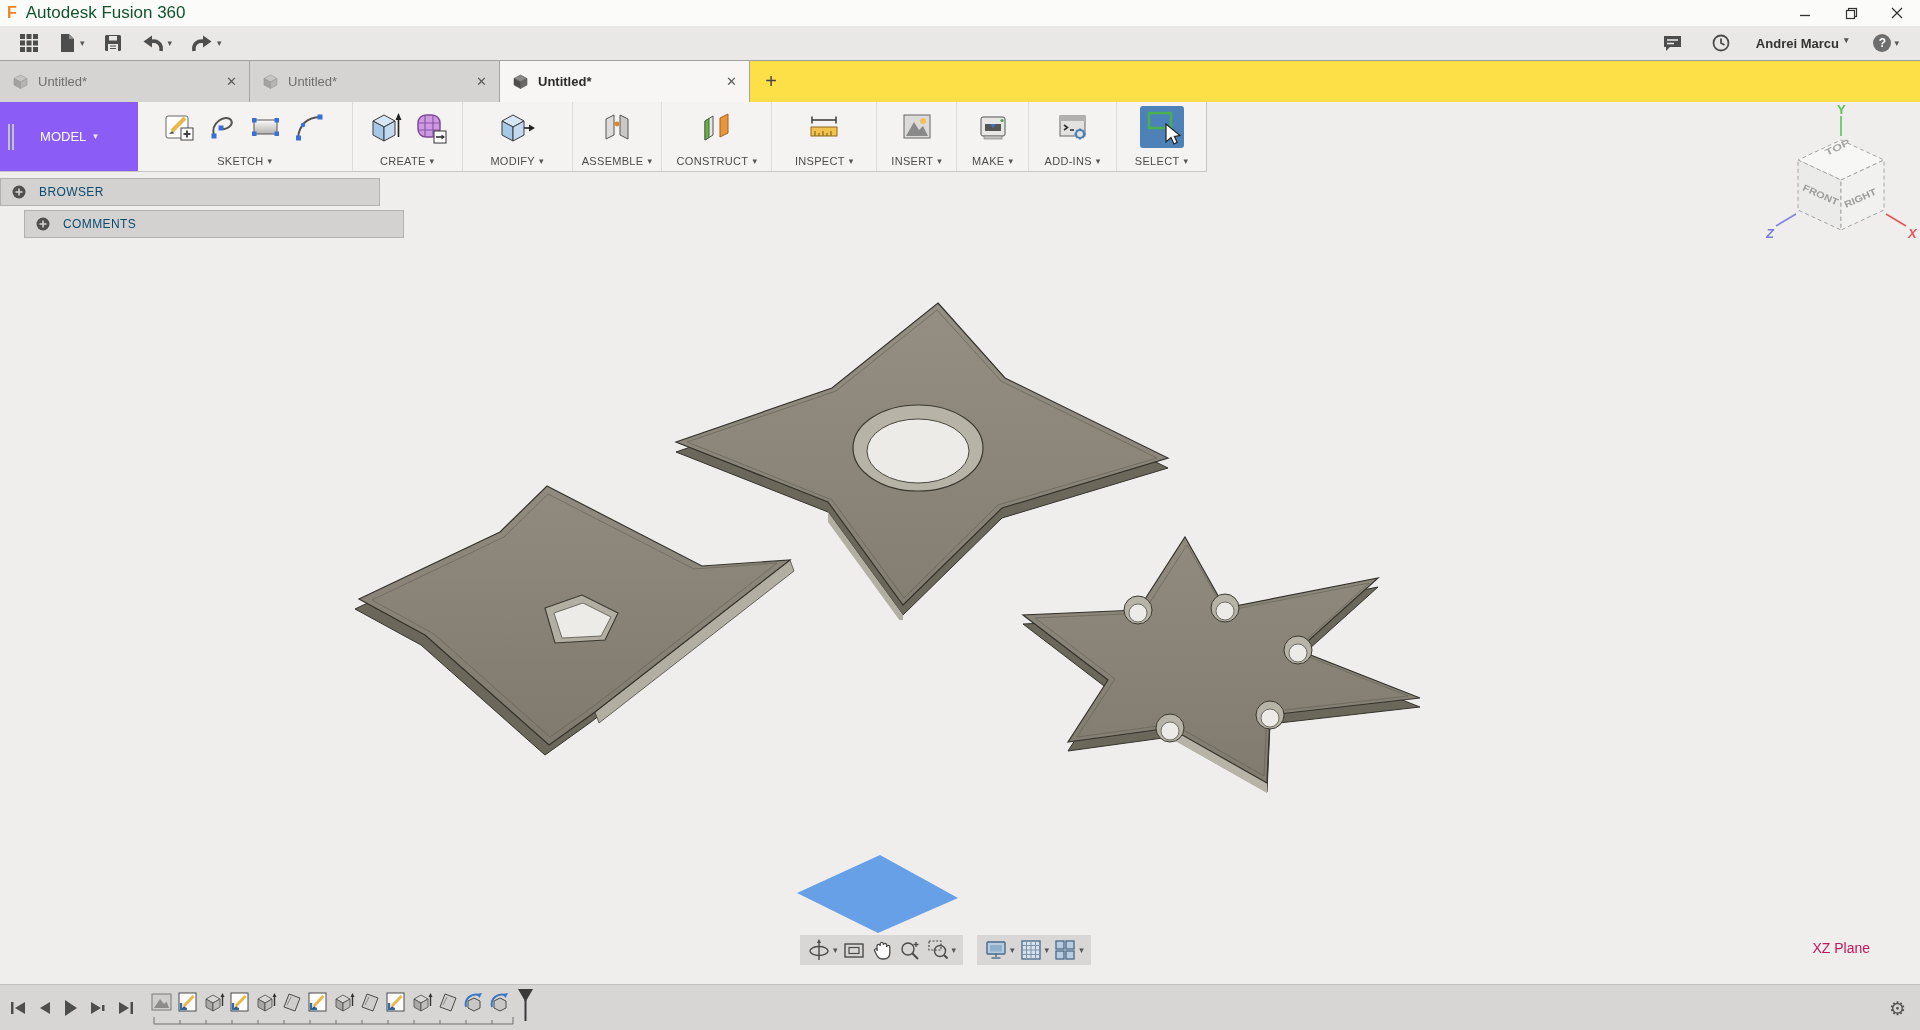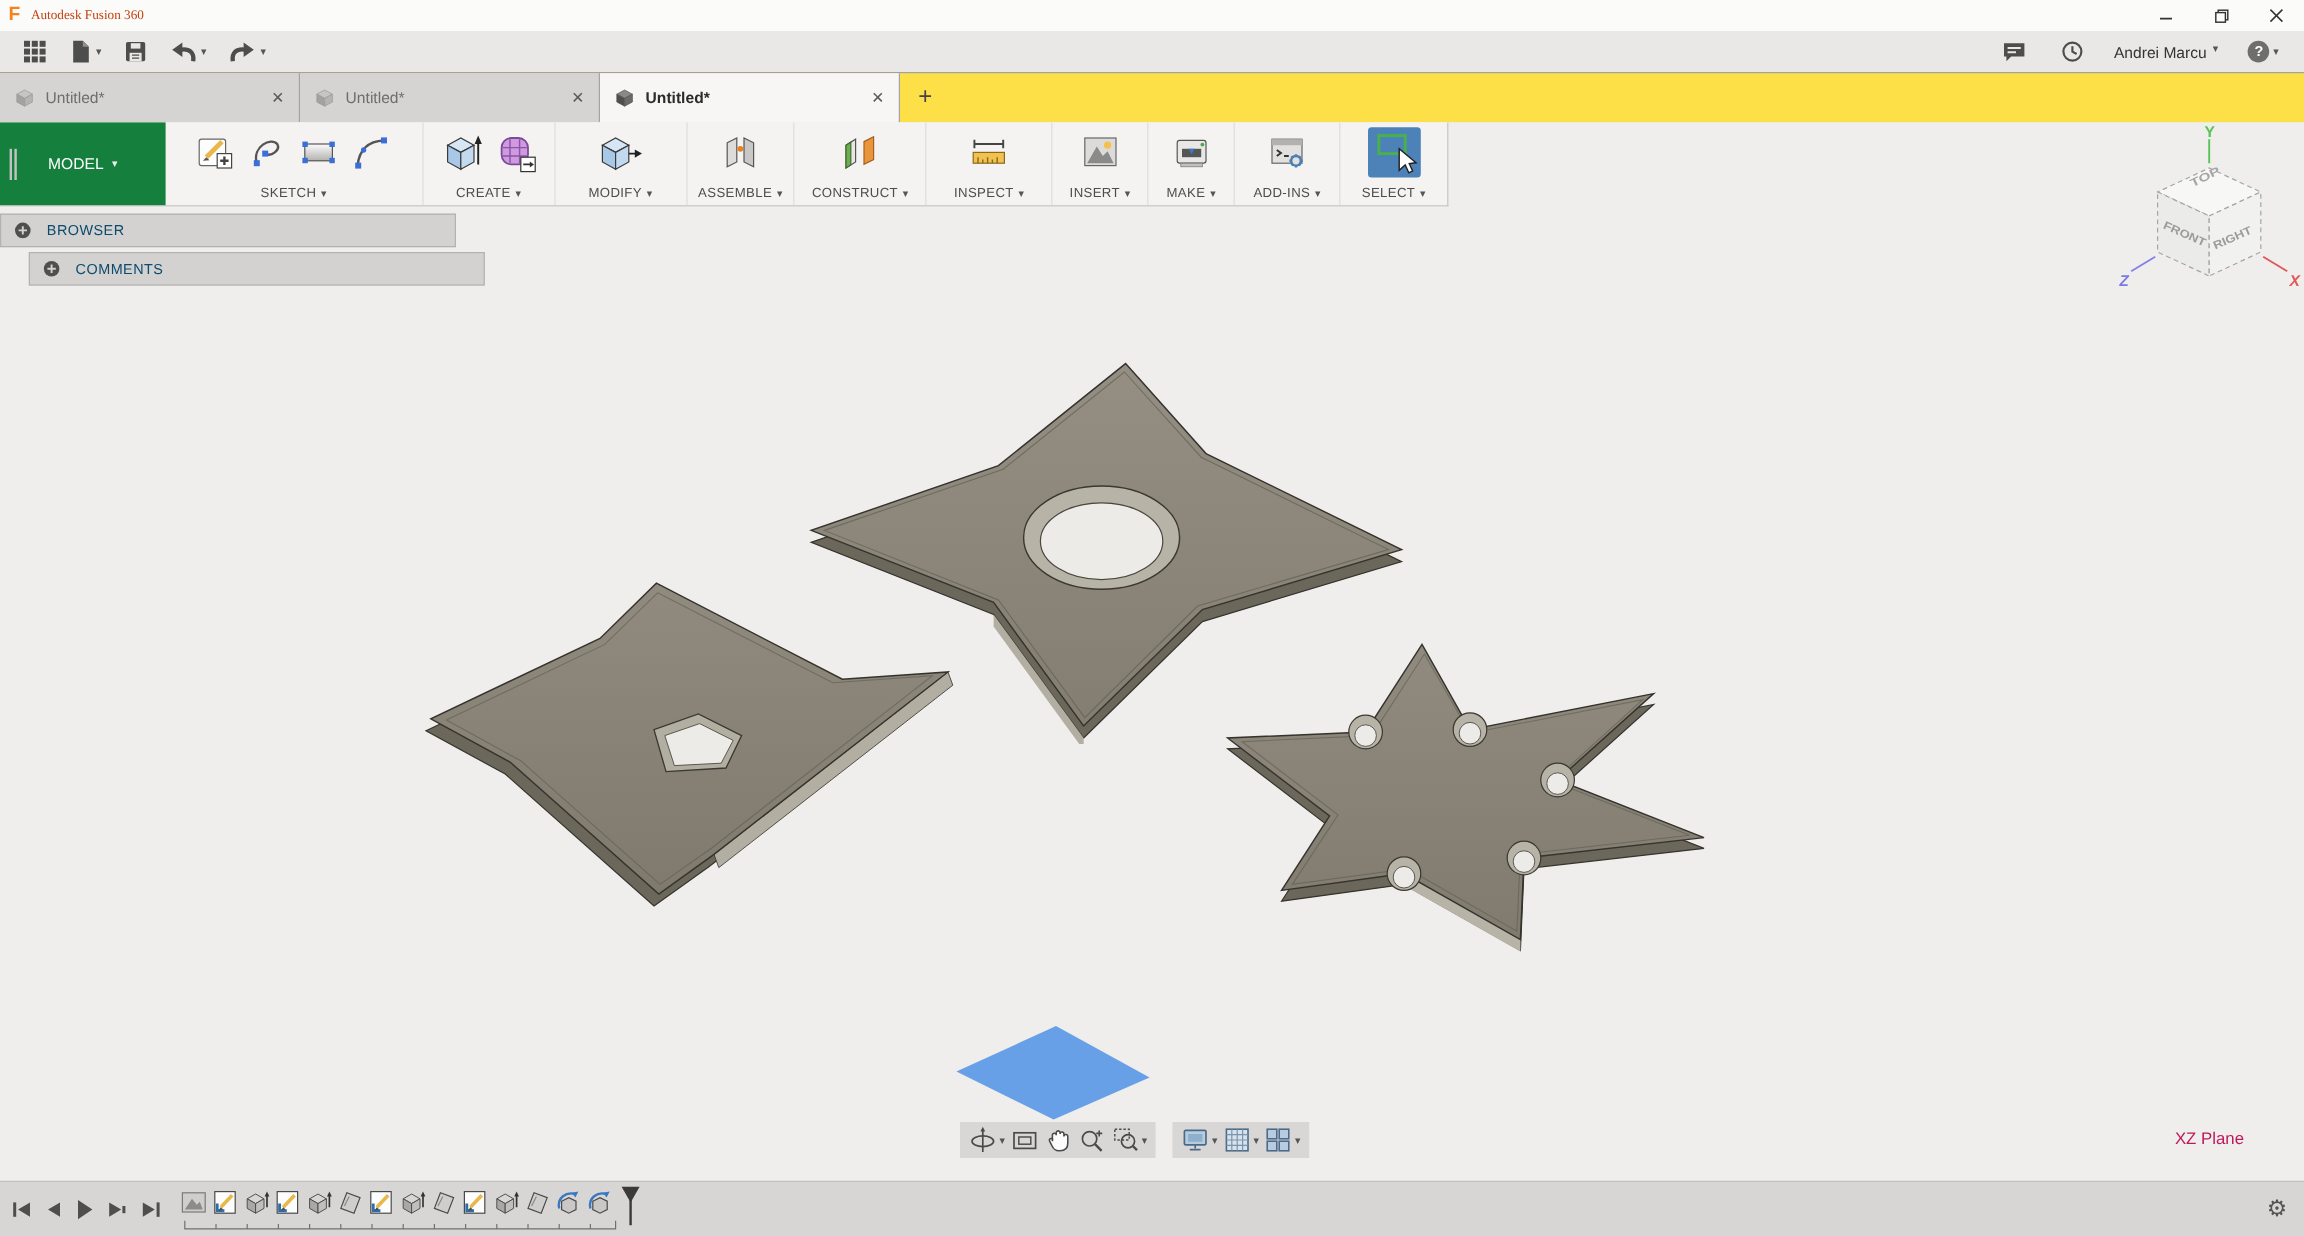--- a/index.html
+++ b/index.html
@@ -3,50 +3,50 @@
 <meta charset="utf-8">
 <style>
   * { margin:0; padding:0; box-sizing:border-box; }
   html,body { width:1920px; height:1030px; overflow:hidden;
     font-family:"Liberation Sans", sans-serif; background:#efeeec; position:relative; }
 
   
   .titlebar { position:absolute; top:0; left:0; right:0; height:26px; background:#fbfbfa;
     display:flex; align-items:center; padding-left:7px; gap:9px; }
   .logo { color:#f5821f; font-weight:bold; font-size:16px; line-height:16px; }
-  .title-text { font-size:11px; color:#c2410c;font-family:Liberation Serif, serif; }
+  .title-text { font-size:17px; color:#14532d; }
   .win-controls { position:absolute; right:0; top:0; height:26px; display:flex; }
   .win-btn { width:46px; height:26px; display:grid; place-items:center; }
 
   
   .qat { position:absolute; top:26px; left:0; right:0; height:34px; background:#e9e8e7;
     display:flex; align-items:center; padding-left:10px; }
   .qat-btn { display:flex; align-items:center; gap:3px; padding:0 9px; height:100%; }
   .caret { font-size:9px; color:#555; line-height:1; }
   .qat-right { margin-left:auto; display:flex; align-items:center; gap:10px; padding-right:12px; }
-  .user-menu { display:flex; align-items:flex-start; gap:5px; font-size:13px; color:#333; padding:0 6px; }
+  .user-menu { display:flex; align-items:flex-start; gap:5px; font-size:13px; color:#333; padding:0 6px;font-weight:bold; }
   .help-circle { width:18px; height:18px; border-radius:50%; background:#6e6e6e; color:#fff;
     font-size:12px; font-weight:bold; display:grid; place-items:center; }
 
   
   .tabstrip { position:absolute; top:60px; left:0; right:0; height:42px; background:#fde047;
     border-top:1px solid #a2a1a0; display:flex; }
   .tab { width:250px; display:flex; align-items:center; gap:9px; padding:0 12px;
     background:#d5d4d3; border-right:1px solid #a5a4a3; color:#6e6e6e; font-size:13px; }
   .tab.active { background:#f7f6f5; color:#2b2b2b; font-weight:bold; }
   .closex { margin-left:auto; color:#5a5a5a; font-size:13px; font-weight:normal; }
   .tab-add { width:42px; display:grid; place-items:center; font-size:20px; color:#444; }
 
   
   .main { position:absolute; top:102px; left:0; right:0; bottom:46px; background:#efeeec; }
 
   
   .ribbon { position:absolute; top:0; left:0; width:1207px; height:70px; background:#f4f3f2;
     border-bottom:1px solid #c6c5c4; border-right:1px solid #c6c5c4; display:flex; }
-  .model-btn { width:138px; background:#15803d; color:#fff; display:flex; align-items:center;
+  .model-btn { width:138px; background:#8b5cf6; color:#fff; display:flex; align-items:center;
     justify-content:center; gap:7px; font-size:13px; position:relative; }
   .model-btn .caret { color:#eee; }
   .grip { position:absolute; left:8px; top:22px; width:6px; height:26px;
     border-left:2px solid #c2c2c2; border-right:2px solid #c2c2c2; }
   .rgroup { display:flex; flex-direction:column; border-right:1px solid #dedddc; }
   .rgroup .icons { flex:1; display:flex; align-items:center; justify-content:center; gap:9px; }
   .rlabel { height:20px; display:flex; align-items:center; justify-content:center; gap:4px;
     font-size:11px; color:#4c4c4c; letter-spacing:.3px; }
   .tool { display:grid; place-items:center; }
   .select-tile { width:44px; height:42px; border-radius:3px; background:#4d82b8;

